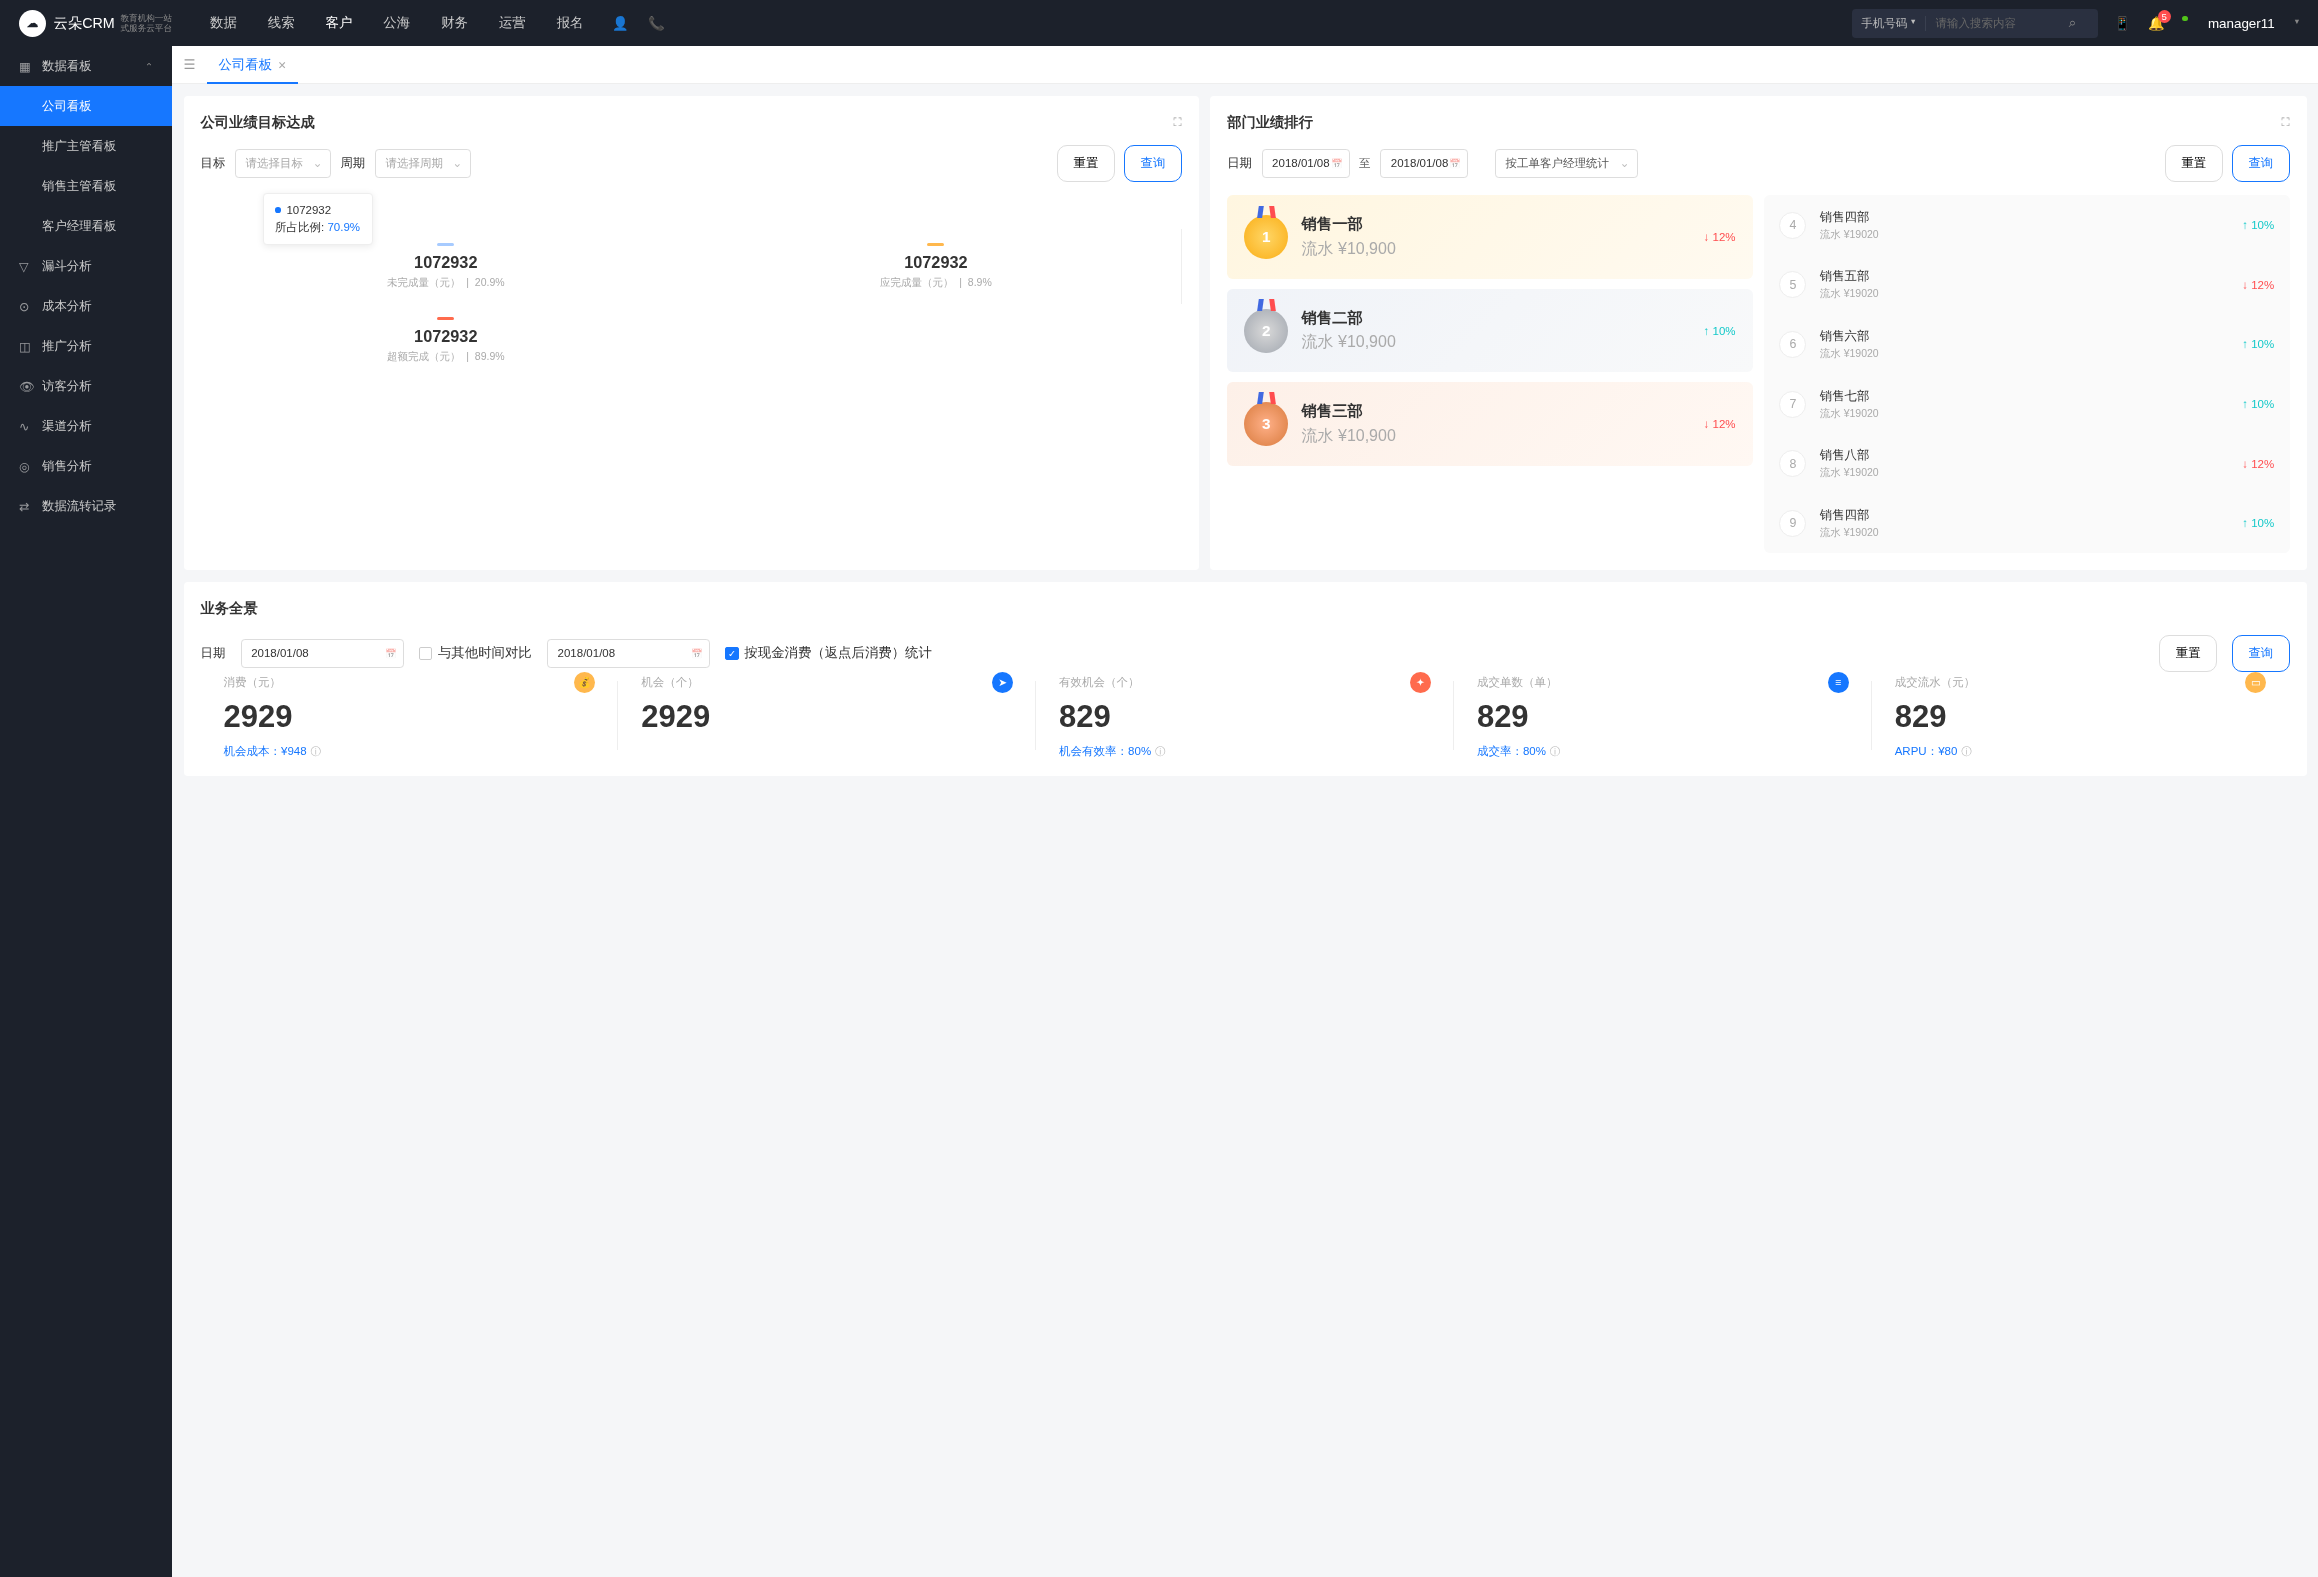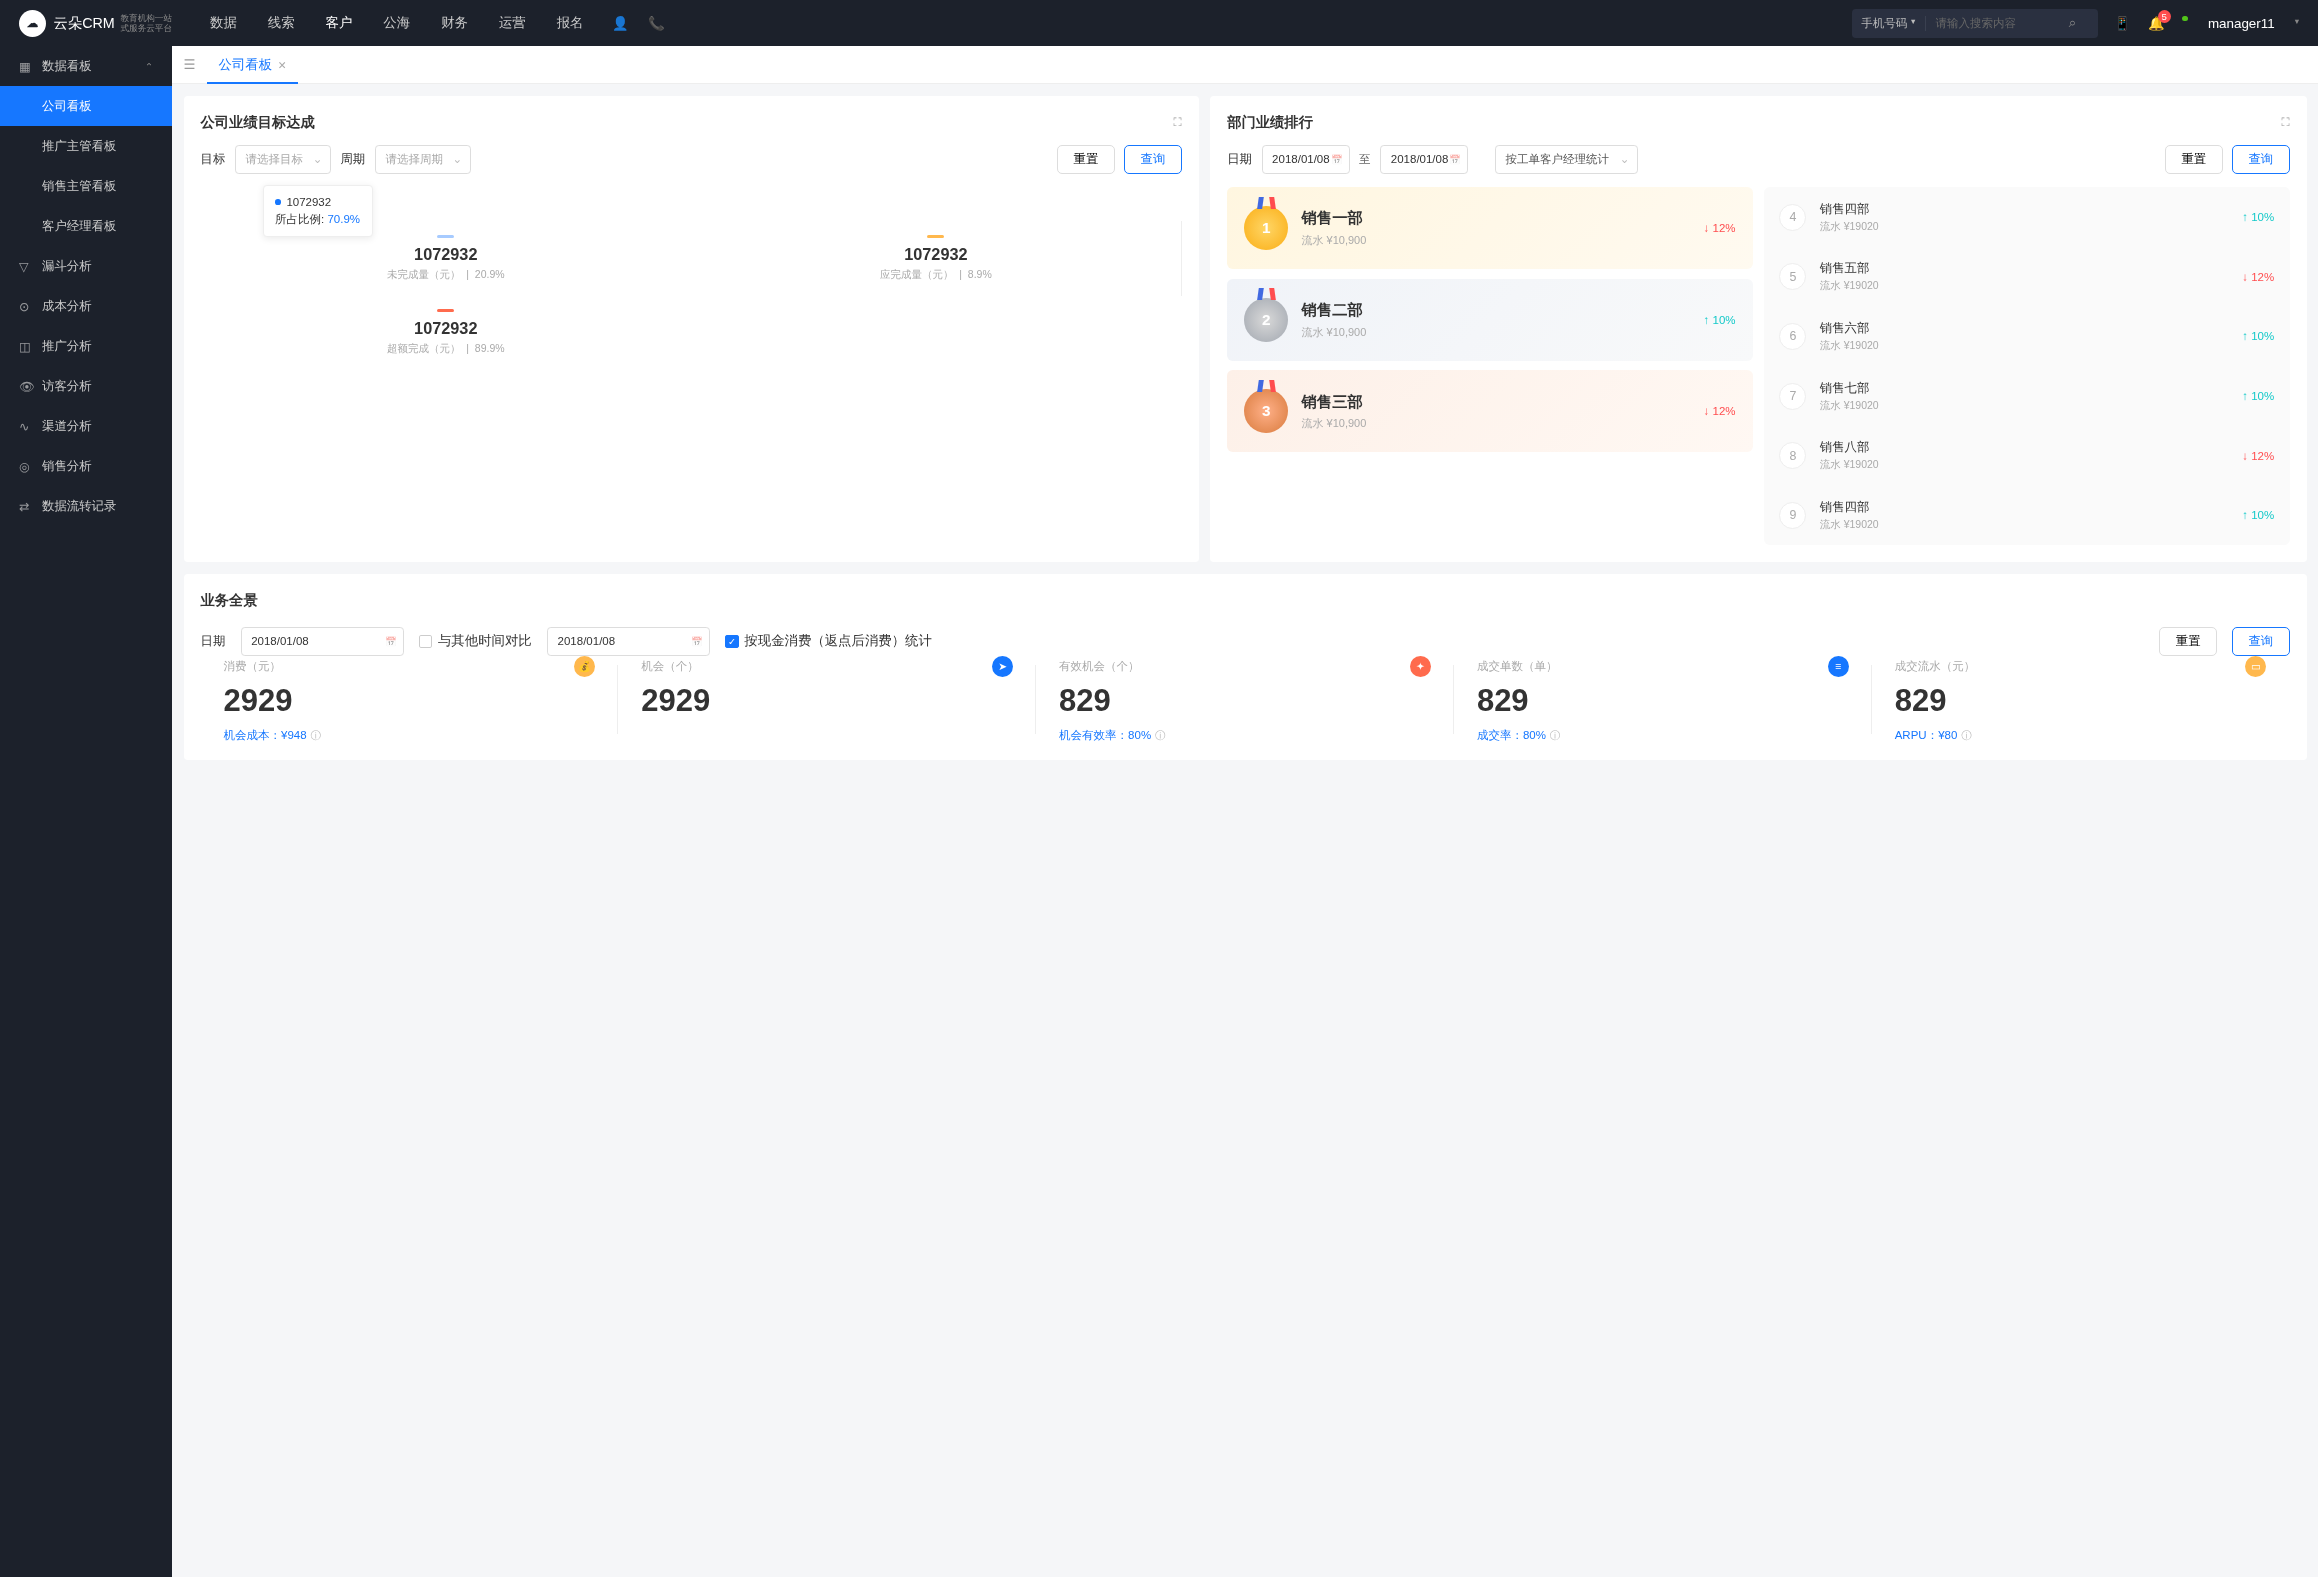--- a/index.html
+++ b/index.html
@@ -37,21 +37,21 @@
 .tab-close{color:#aaa;font-size:10.5px}
 .content{padding:11.5px;display:grid;grid-template-columns:1fr 1.08fr;gap:11.5px}
 .card{background:#fff;border-radius:3.8px;padding:17px}
 .card-head{display:flex;justify-content:space-between;align-items:center;margin-bottom:13.4px}
 .card-title{font-size:14.3px;font-weight:600}
 .expand-icon{color:#999;cursor:pointer;font-size:11.5px}
 .filters{display:flex;align-items:center;gap:9.6px;flex-wrap:wrap}
 .filter-label{font-size:12.4px;font-weight:500}
 .select{height:29px;border:1px solid #ddd;border-radius:3.8px;padding:0 23px 0 9.6px;font-size:11.5px;color:#aaa;background:#fff;display:flex;align-items:center;gap:7.6px;cursor:pointer;position:relative}
 .select::after{content:"⌄";position:absolute;right:7.6px;color:#bbb;font-size:11.5px}
-.btn{height:29px;padding:0 15.3px;border:1px solid #ddd;border-radius:5px;background:#fff;cursor:pointer;font-size:12.4px}
+.btn{height:37px;padding:0 15.3px;border:1px solid #ddd;border-radius:10px;background:#fff;cursor:pointer;font-size:12.4px}
 .btn-primary{border-color:#1677ff;color:#1677ff}
 .donut-area{display:flex;flex-direction:column;align-items:center;padding:19px 0;position:relative}
 .tooltip{position:absolute;left:62px;top:11.5px;background:#fff;border:1px solid #eee;border-radius:3.8px;padding:9.6px 11.5px;box-shadow:0 1.9px 7.6px rgba(0,0,0,.08);font-size:11.5px}
 .tooltip-row{display:flex;align-items:center;gap:5.7px;margin-bottom:3.8px}
 .tooltip-dot{width:5.7px;height:5.7px;background:#1677ff;border-radius:50%}
 .tooltip-pct{color:#1677ff}
 .donut{position:relative;width:182px;height:182px}
 .donut svg{width:100%;height:100%;transform:rotate(-90deg)}
 .donut-center{position:absolute;top:50%;left:50%;transform:translate(-50%,-50%);text-align:center}
 .donut-val{font-size:21px;font-weight:700}
@@ -74,21 +74,21 @@
 .rank-bronze{background:linear-gradient(135deg,#fdf0e8,#fff8f3)}
 .medal{width:44px;height:44px;border-radius:50%;display:flex;align-items:center;justify-content:center;color:#fff;font-weight:700;font-size:15.3px;position:relative}
 .medal-gold{background:radial-gradient(circle,#ffd666,#faad14)}
 .medal-silver{background:radial-gradient(circle,#d9d9d9,#a0a6af)}
 .medal-bronze{background:radial-gradient(circle,#ffb088,#d87a3c)}
 .medal-ribbon{position:absolute;top:-9.6px;width:4.8px;height:11.5px}
 .medal-ribbon.l{left:13.4px;background:#4169e1;transform:skewX(-8deg)}
 .medal-ribbon.r{right:13.4px;background:#ff4d4f;transform:skewX(8deg)}
 .rank-info{flex:1}
 .rank-name{font-size:15.3px;font-weight:600}
-.rank-sub{font-size:11px;color:#aaa;margin-top:3.8px}
+.rank-sub{font-size:16px;color:#aaa;margin-top:3.8px}
 .rank-pct{font-size:11.5px;display:flex;align-items:center;gap:1.9px}
 .pct-down{color:#ff4d4f}
 .pct-up{color:#14c9c9}
 .rank-right{background:#fafafa;border-radius:5.7px;display:flex;flex-direction:column}
 .rank-row{display:flex;align-items:center;padding:13.4px 15.3px;gap:13.4px}
 .rank-num{width:27px;height:27px;border-radius:50%;background:#fff;color:#aaa;display:flex;align-items:center;justify-content:center;font-size:12.4px;font-weight:500;border:1px solid #eee}
 .rank-row-info{flex:1}
 .rank-row-name{font-size:12.4px;font-weight:500}
 .rank-row-sub{font-size:10.5px;color:#aaa;margin-top:1.9px}
 .card-full{grid-column:1/3}

